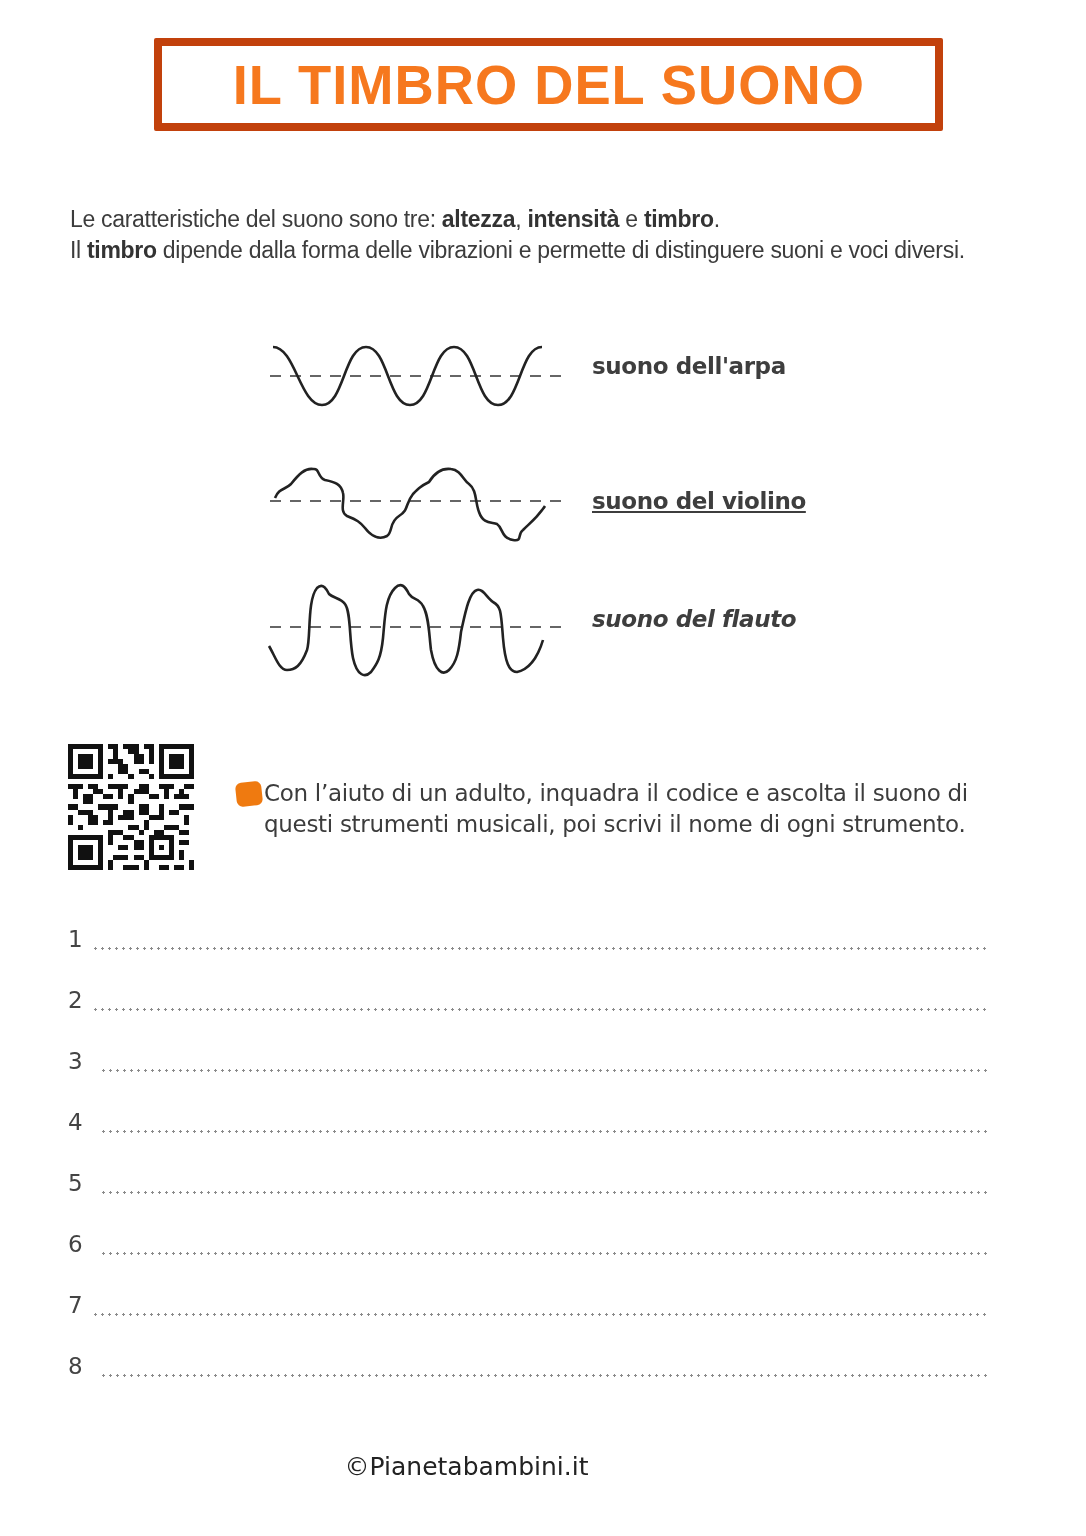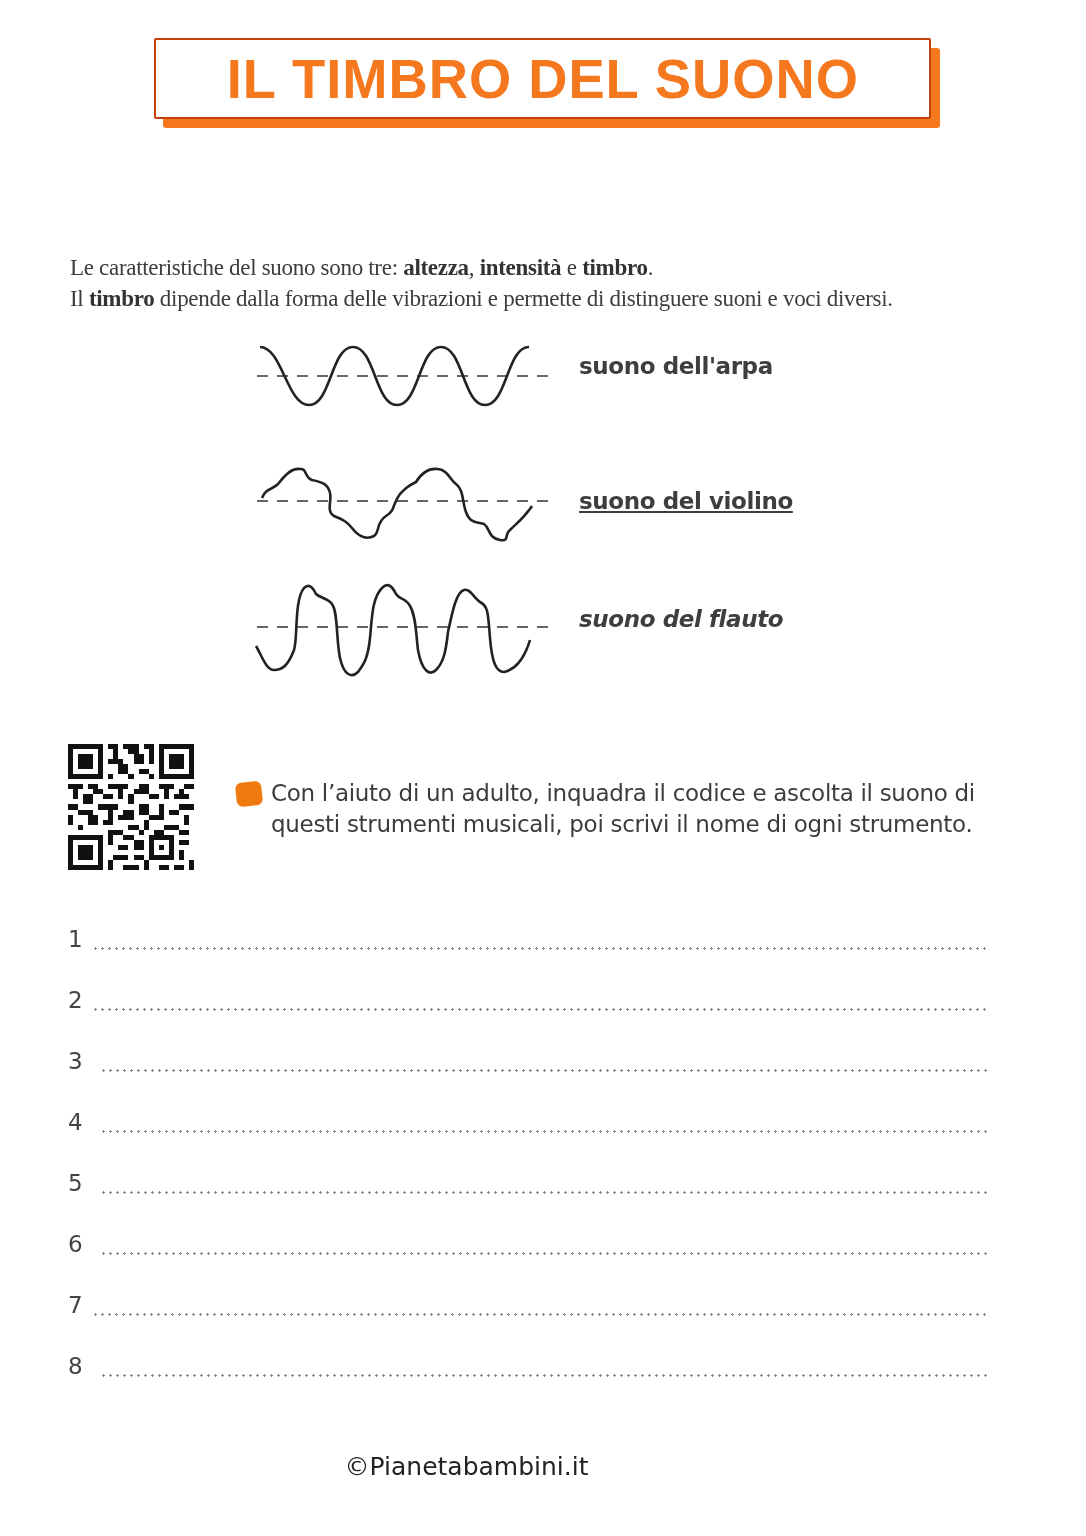--- a/index.html
+++ b/index.html
@@ -7,47 +7,47 @@
       width: 1086px; height: 1536px; position: relative; overflow: hidden;
       font-family: "DejaVu Sans", sans-serif; color: #3c3c3c;
     }
     .title-wrap { position: absolute; left: 154px; top: 38px; width: 786px; height: 92px; }
     .title-shadow {
       position: absolute; left: 9px; top: 10px; width: 777px; height: 80px;
       background: #f6781e; border-radius: 3px;
     }
     .title-box {
       position: absolute; left: 0; top: 0; width: 773px; height: 77px;
-      background: #ffffff; border: 2px solid #c2410c; border-radius: 2px;
+      background: #ffffff; border: 8px solid #c2410c; border-radius: 2px;
       display: flex; align-items: center; justify-content: center;
     }
     .title-text {
       font-family: "Liberation Sans", sans-serif; font-weight: bold;
       font-size: 56px; letter-spacing: 1px; color: #f6781e; line-height: 1;
       transform: scaleX(0.97);
     }
     .intro {
       position: absolute; left: 70px; top: 204px; width: 940px;
       font-size: 23px; line-height: 31px; color: #3c3c3c;
-      font-family: Liberation Serif, serif; letter-spacing: -0.3px; margin-top: 48px;
+      font-family: Liberation Sans, sans-serif; letter-spacing: -0.3px;
     }
     .intro b { font-weight: bold; color: #333; }
-    .wave-row { position: absolute; left: 252px; width: 600px; height: 110px; }
+    .wave-row { position: absolute; left: 265px; width: 600px; height: 110px; }
     .wave-row svg { position: absolute; left: 0; top: 0; }
     .wave-label {
       position: absolute; left: 327px; font-weight: bold; font-size: 23px;
       color: #3e3e3e; letter-spacing: -0.4px; white-space: nowrap;
     }
     .qr { position: absolute; left: 68px; top: 744px; width: 126px; height: 126px; }
     .bullet {
       position: absolute; left: 236px; top: 782px; width: 26px; height: 24px;
       background: #ef7a10; border-radius: 6px; transform: rotate(-6deg);
     }
     .instruction {
-      position: absolute; left: 271px; top: 778px; width: 720px;
+      position: absolute; left: 264px; top: 778px; width: 720px;
       font-size: 23px; line-height: 31px; color: #3c3c3c; letter-spacing: -0.3px;
     }
     .answer-line { position: absolute; left: 68px; width: 922px; height: 30px; }
     .answer-num {
       position: absolute; left: 0; top: 0; font-size: 23px; color: #444;
       font-family: "DejaVu Sans", sans-serif;
     }
     .answer-dots {
       position: absolute; right: 0; top: 21px; height: 3px;
       background-image: radial-gradient(circle, #8a8a8a 1.1px, transparent 1.4px);

